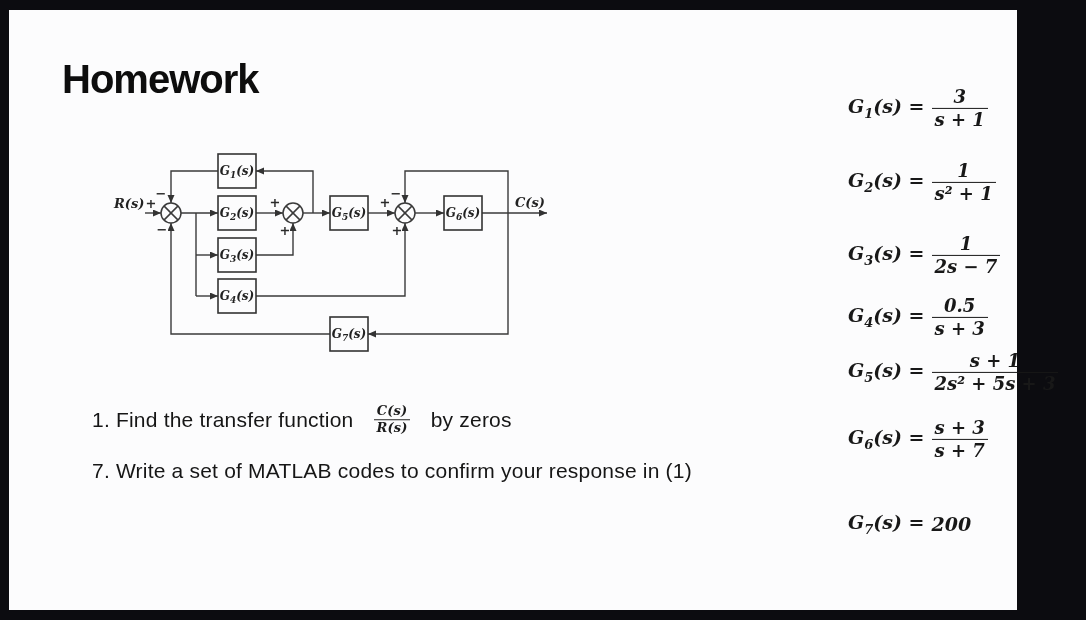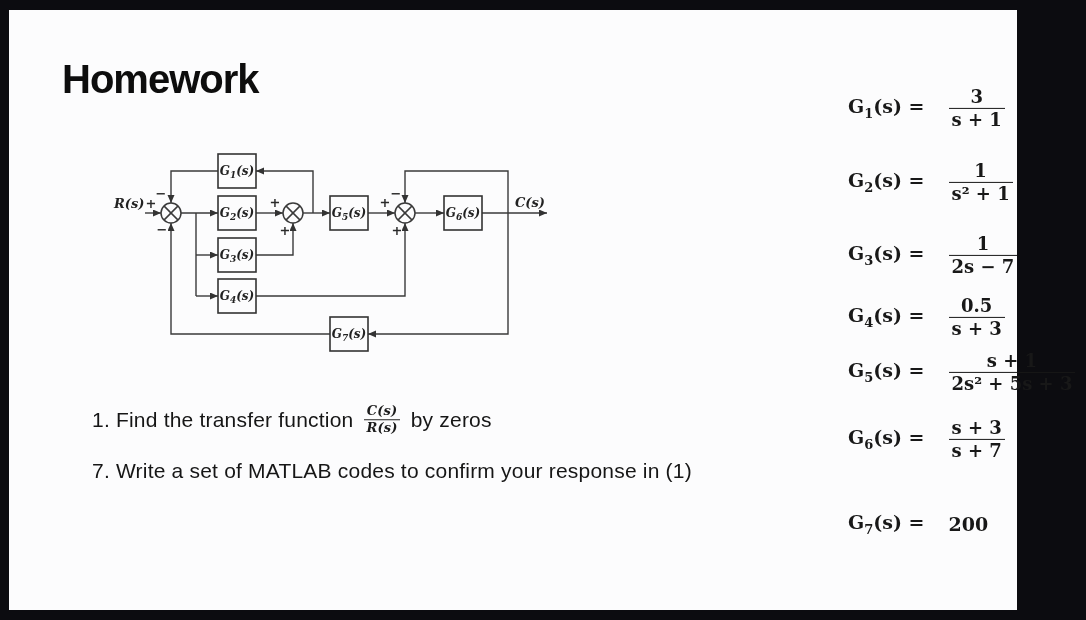--- a/index.html
+++ b/index.html
@@ -15,32 +15,32 @@
   .title{
     position:absolute;left:53px;top:47px;
     font-size:40px;font-weight:bold;letter-spacing:-1px;color:#0d0d0d;
   }
   .diagram{position:absolute;left:91px;top:130px;}
   .blabel{font:italic 600 12px "DejaVu Serif",serif;fill:#222;}
   .iolabel{font:italic 600 13px "DejaVu Serif",serif;fill:#222;}
   .sign{font:600 13px "DejaVu Serif",serif;fill:#2a2a2a;}
   .eq{
     position:absolute;left:839px;transform:translateY(-50%);
-    display:flex;align-items:center;gap:24px;
-    font-family:"DejaVu Serif",serif;font-weight:600;
+    display:flex;align-items:center;gap:7px;
+    font-family:"DejaVu Serif",serif;font-style:italic;font-weight:600;
     font-size:19px;color:#181818;
   }
   .lhs{white-space:pre;}
   .esub{font-size:13px;}
   .frac{display:inline-flex;flex-direction:column;align-items:center;font-size:18px;line-height:1.2;}
   .num,.den{padding:0 3px;white-space:pre;}
   .den{border-top:1.5px solid #181818;}
   .task{
     position:absolute;left:83px;transform:translateY(-50%);
-    display:flex;align-items:center;gap:11px;
+    display:flex;align-items:center;gap:21px;
     font-size:21px;color:#161616;letter-spacing:0.2px;white-space:pre;
   }
   .tfrac{
     display:inline-flex;flex-direction:column;align-items:center;
     font-family:"DejaVu Serif",serif;font-style:italic;font-weight:600;
     font-size:13px;line-height:1.25;color:#1b1b1b;
   }
   .tnum,.tden{padding:0 2px;}
   .tden{border-top:1.3px solid #222;}
 </style>

